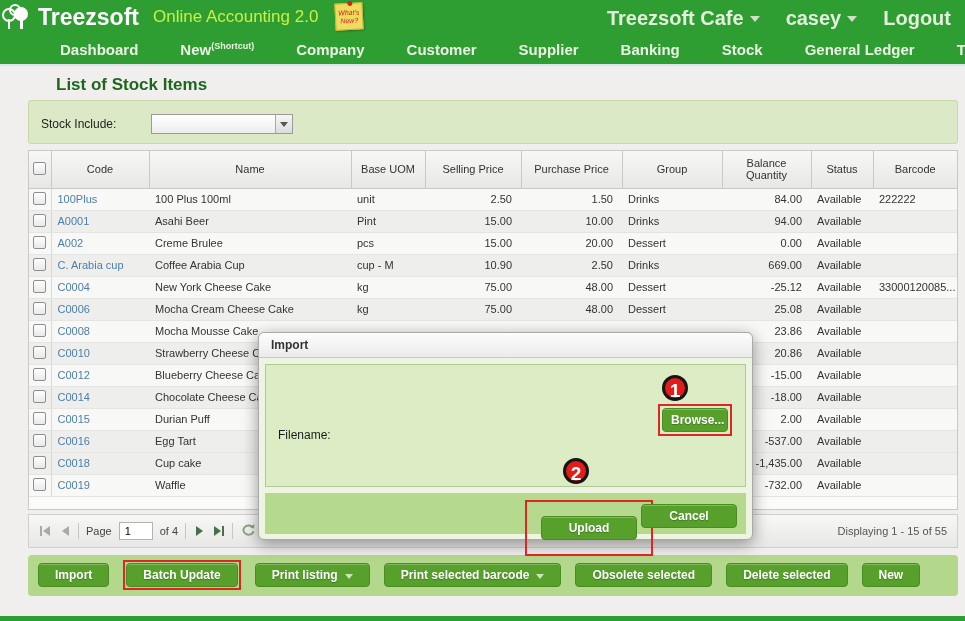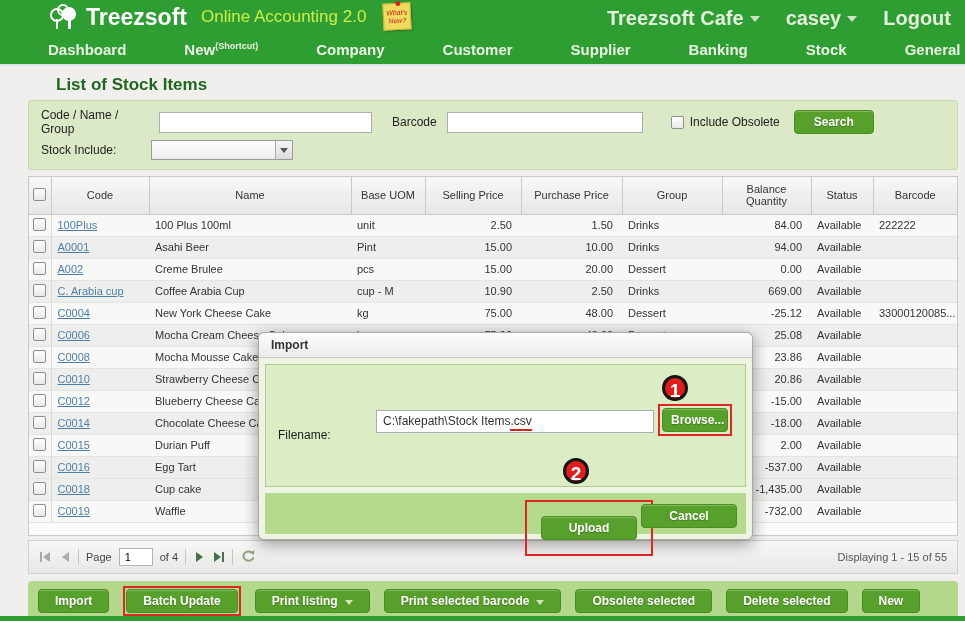--- a/index.html
+++ b/index.html
@@ -5,33 +5,33 @@
   * { box-sizing: border-box; }
   html,body { margin:0; padding:0; }
   body {
     width:965px; height:621px; overflow:hidden; position:relative;
     background:#f0efed;
     font-family:"Liberation Sans", sans-serif;
     -webkit-font-smoothing:antialiased;
   }
   
   .hdr { background:#2f9e32; height:66px; position:relative; border-bottom:2px solid #d9e4ed; }
-  .hdr-top { display:flex; align-items:center; height:34px; padding-left:0; position:relative;margin-left:48px; }
+  .hdr-top { display:flex; align-items:center; height:34px; padding-left:0; position:relative; }
   .brand { display:flex; align-items:center; gap:2px; }
   .brand-name { color:#fff; font-size:23px; font-weight:bold; letter-spacing:0; }
   .product { color:#c9ef45; font-size:17px; margin-left:14px; }
   .sticky-note { position:absolute; left:335px; top:3px; width:28px; height:27px;
     background:#efdc5e; border:1px solid #c9b53a; transform:rotate(-3deg);
     box-shadow:1px 1px 2px rgba(0,0,0,.3); text-align:center; }
   .sticky-note .pin { position:absolute; top:-3px; left:12px; width:5px; height:5px; border-radius:50%; background:#d42222; }
   .sticky-note .txt { font-size:7px; color:#cc2222; font-style:italic; line-height:1.2; padding-top:5px; display:block; }
   .hdr-right { position:absolute; right:14px; top:7px; display:flex; align-items:center; gap:26px; }
   .hdr-right .itm { color:#e4eedd; font-size:20px; font-weight:bold; display:flex; align-items:center; gap:6px; cursor:pointer; }
   .caret-d { width:0; height:0; border-left:5px solid transparent; border-right:5px solid transparent; border-top:6px solid #cfe0c6; display:inline-block; }
-  .nav { display:flex; align-items:center; gap:58px; padding-left:48px; height:30px;text-align:right; }
+  .nav { display:flex; align-items:center; gap:42px; padding-left:60px; height:30px;text-align:right; }
   .nav .nav-itm { color:#eaf2e4; font-size:15px; font-weight:bold; cursor:pointer; white-space:nowrap; }
   .nav .sup { font-size:9px; vertical-align:super; font-weight:bold; }
   
   .page-title { color:#1e671e; font-size:17px; font-weight:bold; margin:9px 0 5px 56px; }
   .content { margin-left:28px; width:930px; }
   
   .filter { background:#dce9c6; border:1px solid #c8d8ab; border-radius:3px; padding:8px 12px 6px; }
   .f-row { display:flex; align-items:center; height:26px; }
   .f-label { font-size:12px; color:#222; }
   .inp { background:#fff; border:1px solid #abadb3; height:21px; font-size:12px; padding:2px 5px; color:#333; }
@@ -43,21 +43,21 @@
   
   .table-wrap { margin-top:6px; border:1px solid #c9c9c8; background:#fbfbfa; padding-bottom:12px; }
   table { border-collapse:collapse; table-layout:fixed; width:928px; font-size:11px; color:#333; }
   th { background:linear-gradient(#f7f7f6,#e7e7e5); border-right:1px solid #c9c9c8; border-bottom:1px solid #c9c9c8; font-weight:normal; text-align:center; padding:4px 3px; height:37px; font-size:11px; color:#333; }
   th:last-child { border-right:none; }
   td { padding:3px 6px; height:22px; border-bottom:1px solid #e4e4e2; overflow:hidden; white-space:nowrap; }
   tr.odd td { background:#f8f8f7; }
   tr.even td { background:#eeeeec; }
   td.c-check { border-right:1px solid #d9d9d7; text-align:center; padding:3px 2px; }
   td.num { text-align:right; padding-right:9px; }
-  a.code-link { color:#4d7fa9; text-decoration:underline; cursor:pointer; }
+  a.code-link { color:#4d7fa9; cursor:pointer; }
   
   .pager { margin-top:4px; height:25px; background:linear-gradient(#f7f7f6,#e7e7e5); border:1px solid #cfcfce; display:flex; align-items:center; padding:16px 10px; gap:7px; font-size:11px; color:#444; }
   .pg-sep { width:1px; height:16px; background:#c6c6c5; }
   .pg-btn { display:flex; align-items:center; cursor:pointer; }
   .page-input { width:34px; height:18px; border:1px solid #b3b3b3; font-size:11px; text-align:left; padding:1px 5px; background:#fff; }
   .displaying { margin-left:auto; color:#555; }
   
   .actions { margin-top:7px; background:#b4d88b; border-radius:4px; padding:9px 10px; display:flex; align-items:center; gap:14px; height:41px; }
   .red-wrap { border:2px solid #e02525; padding:1px; display:inline-block; line-height:0; }
   .caret-sm { width:0; height:0; border-left:4px solid transparent; border-right:4px solid transparent; border-top:5px solid #cfe3bd; display:inline-block; margin-left:7px; }
@@ -126,29 +126,20 @@
     <span class="nav-itm"><span>General Ledger</span></span>
     <span class="nav-itm"><span>Tax</span></span>
   </div>
 </div>
 
 <div class="page-title">List of Stock Items</div>
 
 <div class="content">
 
   <div class="filter">
-    <div class="f-row">
-      <span class="f-label" style="width:110px;">Code / Name / Group</span>
-      <input class="inp" style="width: 213px; margin-left: 8px;" value="">
-      <span class="f-label" style="margin-left:20px;">Barcode</span>
-      <input class="inp" style="width: 196px; margin-left: 10px;" value="">
-      <span class="checkbox" style="margin-left:28px;"></span>
-      <span class="f-label" style="margin-left:6px;">Include Obsolete</span>
-      <button class="btn" style="margin-left:14px; width:80px;">Search</button>
-    </div>
     <div class="f-row" style="margin-top:2px;">
       <span class="f-label" style="width:100px;">Stock Include:</span>
       <div class="combo">
         <span style="padding-left:4px; font-size:11px;"></span>
         <span class="arrow-btn">
             <span class="tri-down"></span>
           </span>
       </div>
     </div>
   </div>
@@ -408,23 +399,20 @@
     <button class="btn">New</button>
   </div>
 </div>
 
 <div class="footer-strip"></div>
 
 <div class="dialog">
   <div class="dlg-header">Import</div>
   <div class="dlg-inner">
     <span class="dlg-filename-label">Filename:</span>
-    <div class="dlg-filename-input">
-      <span>C:\fakepath\Stock Items</span><span class="ext-underline">.csv</span>
-    </div>
     <span class="dlg-browse-wrap">
       <button class="btn" style="padding:4px 8px; width:66px;">Browse...</button>
     </span>
   </div>
   <div class="dlg-footer">
     <span class="dlg-upload-wrap">
       <button class="btn btn-dlg">Upload</button>
     </span>
     <button class="btn btn-dlg dlg-cancel">Cancel</button>
   </div>

